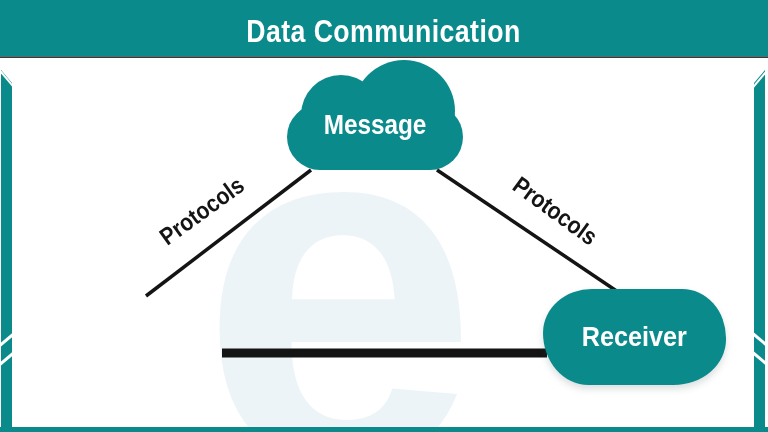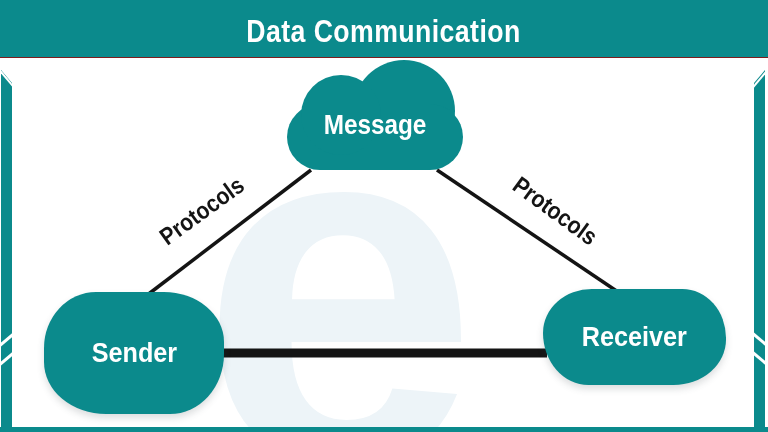--- a/index.html
+++ b/index.html
@@ -101,23 +101,20 @@
     <div class="slash slash-b1"></div>
     <div class="slash slash-b2"></div>
   </div>
   <div class="bottombar"></div>
 
   <div class="cloud">
     <div class="cloud-base"></div>
     <span class="cloud-label">Message</span>
   </div>
 
-  <div class="blob sender">
-    <span>Sender</span>
-  </div>
 
   <div class="blob receiver">
     <span>Receiver</span>
   </div>
 
   <div class="edge-label edge-label-left">Protocols</div>
   <div class="edge-label edge-label-right">Protocols</div>
 
 </div>
 

